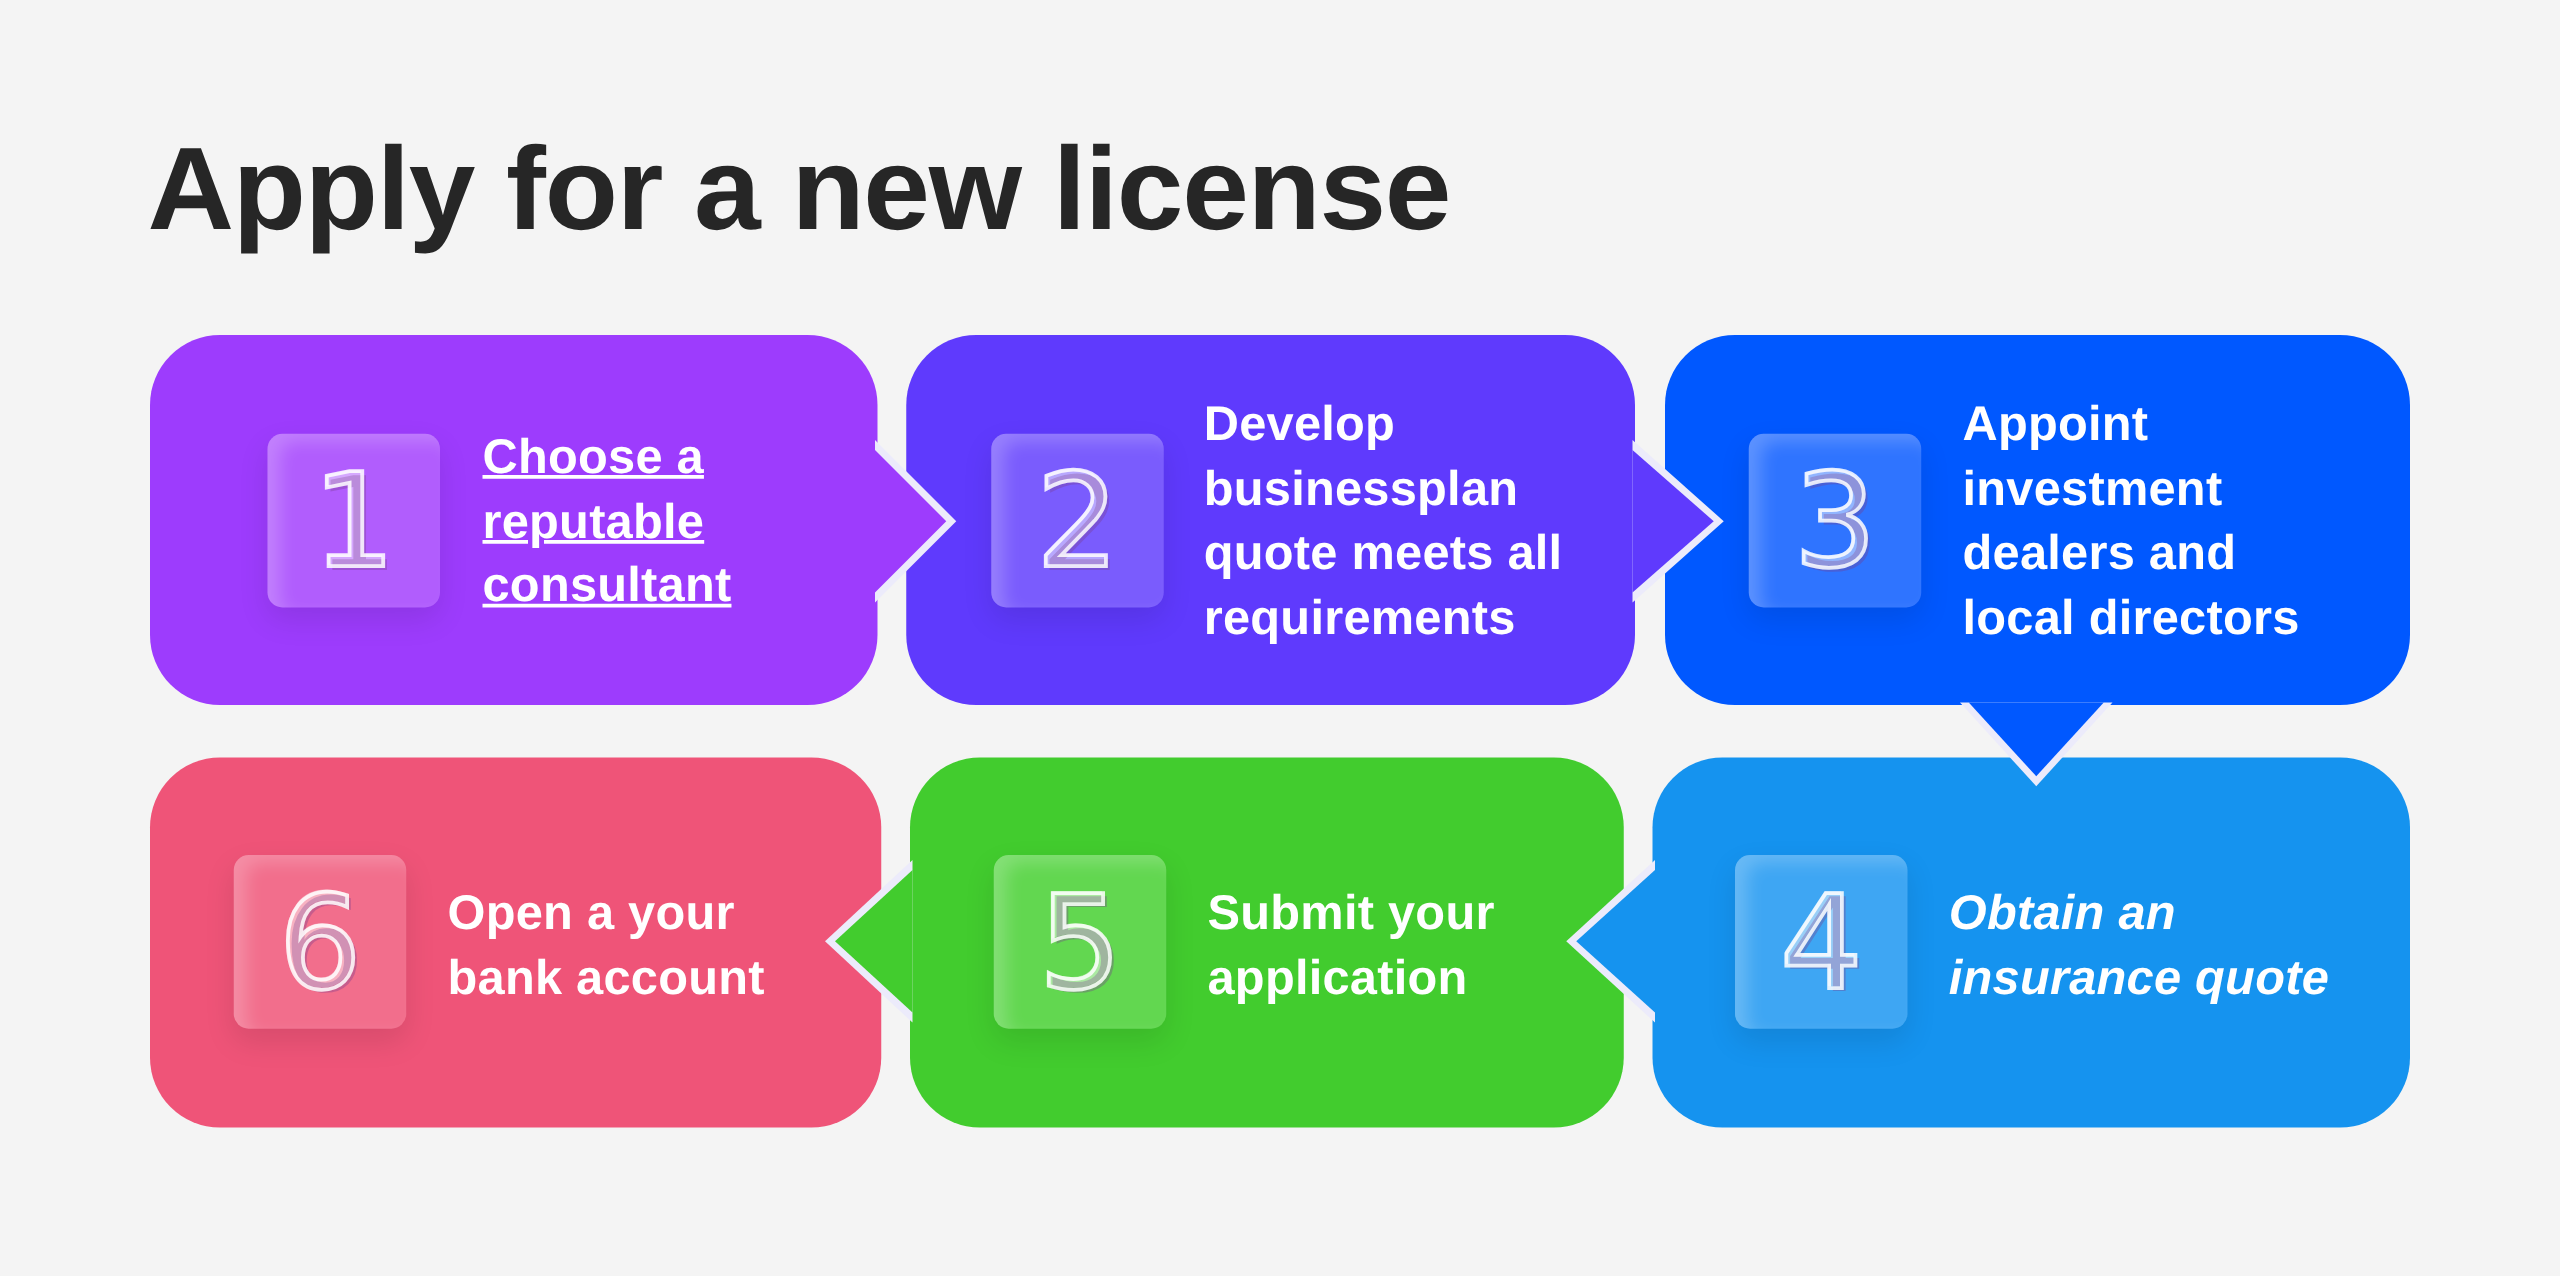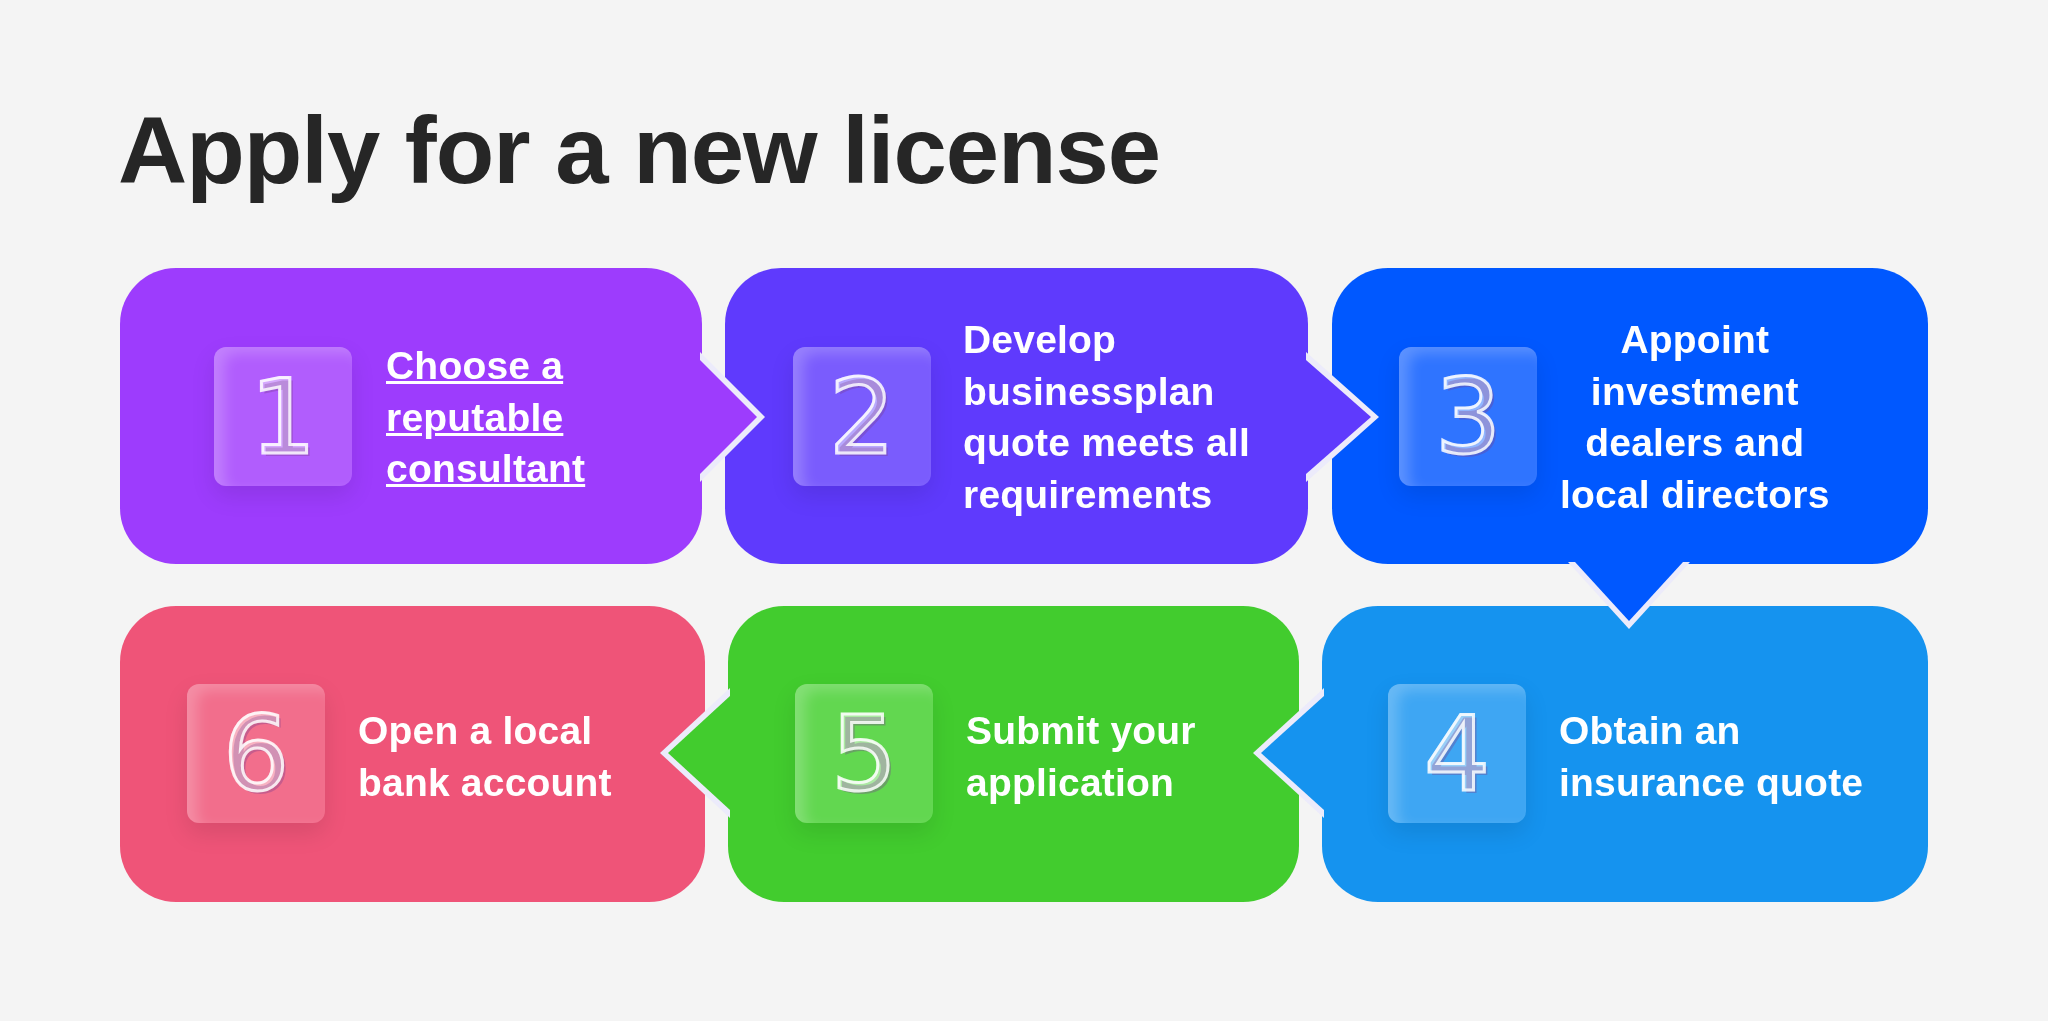--- a/index.html
+++ b/index.html
@@ -59,47 +59,47 @@
   <div class="label" style="left:238px; top:46px;">Develop
 businessplan
 quote meets all
 requirements</div>
 </div>
 
 <div class="card" style="left:1332px; top:268px; width:596px; background:#0058ff;">
   <div class="tile" style="left:67px; top:79px; background:#2f74ff;">
     <span class="digit">3</span>
   </div>
-  <div class="label" style="left:228px; top:46px;text-align:center;">Appoint
+  <div class="label" style="left:238px; top:46px;">Appoint
 investment
 dealers and
 local directors</div>
 </div>
 
 <div class="card" style="left:120px; top:606px; width:585px; background:#ef5478;">
   <div class="tile" style="left:67px; top:78px; background:#f26e8c;">
     <span class="digit">6</span>
   </div>
-  <div class="label" style="left:238px; top:99px;">Open a local
+  <div class="label" style="left:238px; top:99px;">Open a your
 bank account</div>
 </div>
 
 <div class="card" style="left:728px; top:606px; width:571px; background:#42cc2e;">
   <div class="tile" style="left:67px; top:78px; background:#62d750;">
     <span class="digit">5</span>
   </div>
   <div class="label" style="left:238px; top:99px;">Submit your
 application</div>
 </div>
 
 <div class="card" style="left:1322px; top:606px; width:606px; background:#1593ef;">
   <div class="tile" style="left:66px; top:78px; background:#3ea6f3;">
     <span class="digit">4</span>
   </div>
-  <div class="label" style="left:237px; top:99px;">Obtain an
+  <div class="label" style="left:237px; top:99px;font-style:italic;">Obtain an
 insurance quote</div>
 </div>
 
 <svg class="arrows" viewBox="0 0 2048 1021" style="z-index:5;">
 
   <polygon points="700,352 765,417 700,482" fill="#ecebfb"></polygon>
   <polygon points="700,360 757,417 700,474" fill="#9d3cfd"></polygon>
 
   <polygon points="1306,352 1379,417 1306,482" fill="#ecebfb"></polygon>
   <polygon points="1306,360 1371,417 1306,474" fill="#5f3afd"></polygon>

